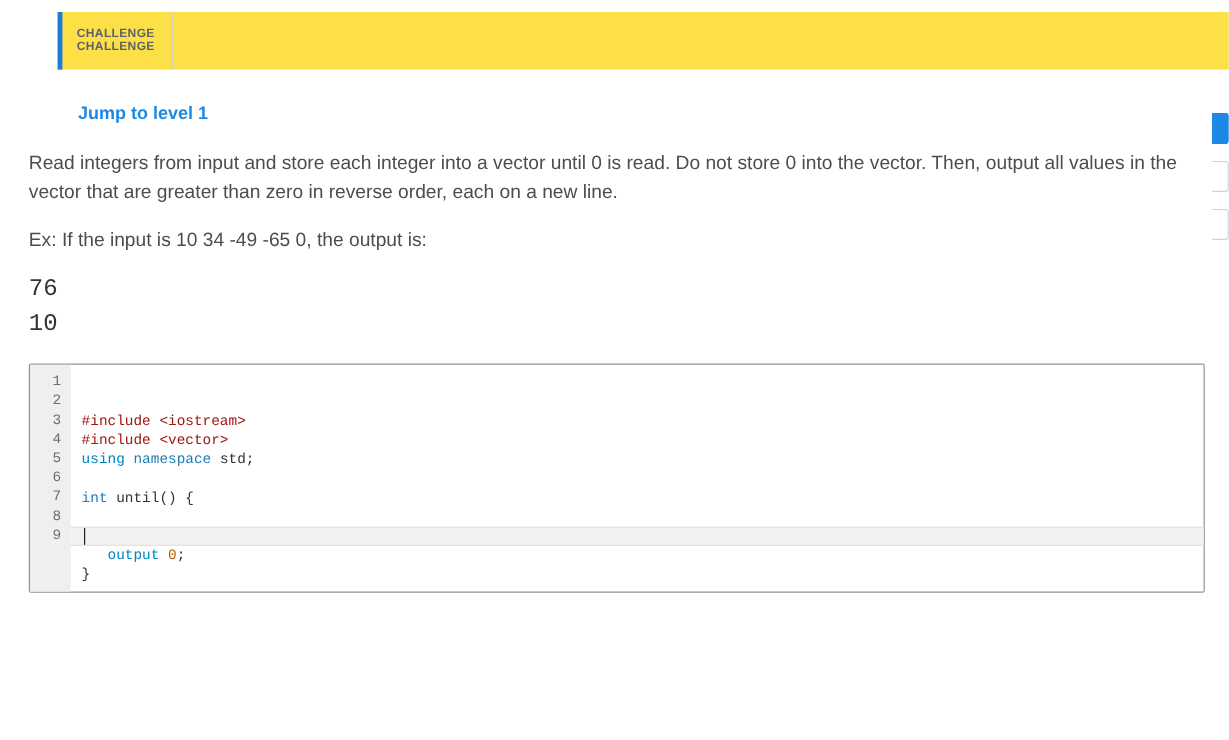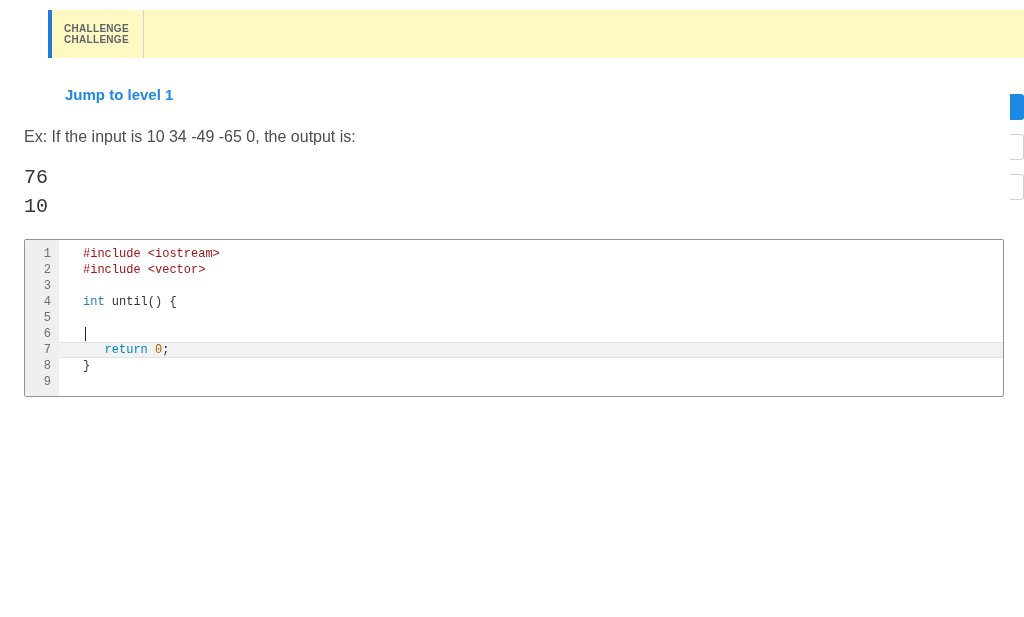--- a/index.html
+++ b/index.html
@@ -1,19 +1,19 @@
 <!DOCTYPE html>
 <html><head>
 <meta charset="utf-8">
 <style>
   * { box-sizing: border-box; margin: 0; padding: 0; }
   html, body { width: 1024px; height: 617px; font-family: Arial, Helvetica, sans-serif; background: #fff; }
   .page { padding: 0 0 0 0; }
   .challenge-header {
-    display: flex; align-items: stretch; background: #fef9c3; height: 48px;
+    display: flex; align-items: stretch; background: #fde047; height: 48px;
     margin: 10px 0 0 48px; border-left: 4px solid #1f7bd6;
   }
   .challenge-header .label-box {
     padding: 8px 14px 8px 12px; border-right: 1px solid #d3d4d5;
     display: flex; flex-direction: column; justify-content: center;
   }
   .challenge-header .label1 { font-size: 10px; font-weight: 700; color: #5d6367; letter-spacing: .3px; }
   .challenge-header .label2 { font-size: 10px; font-weight: 700; color: #5d6367; letter-spacing: .3px; }
   .challenge-header .title { display:flex; align-items:center; padding: 0 16px; color:#4a4e52; font-size: 16px; }
   .jump-link { display:block; margin: 28px 0 0 65px; color:#1e88e5; font-weight:700; font-size:15px; cursor:pointer; }
@@ -27,22 +27,22 @@
     background: #fff; position: relative;
   }
   .code-area { display:flex; }
   .gutter {
     background: #efefef; text-align: right; padding: 6px 8px 6px 6px;
     font-family: Consolas, "Courier New", monospace; font-size: 12px; color:#6a6f74;
     user-select: none; min-width: 34px;
   }
   .gutter div { height: 16px; line-height:16px; }
   .code {
-    padding: 6px 24px; font-family: Consolas, "Courier New", monospace; font-size: 12px;
-    color:#333; flex: 1; position: relative;
+    padding: 6px 9px; font-family: Consolas, "Courier New", monospace; font-size: 12px;
+    color:#333; flex: 1; position: relative; margin-top: 33px;
   }
   .code .line { height:16px; line-height:16px; white-space: pre; }
   .hl-line { position:absolute; left:0; right:0; height:16px; background:#f2f2f2; border-top:1px solid #e2e2e2; border-bottom:1px solid #e2e2e2; z-index:0; }
   .code .line span.pp { color:#a31515; }
   .code .line span.kw { color:#0086c2; }
   .code .line span.tp { color:#1e7fb8; }
   .code .line span.id { color:#333; }
   .code .line span.num { color:#b55f00; }
   .code .line span.punc { color:#333; }
   .cursor-bar { display:inline-block; width:1px; height:14px; background:#222; vertical-align:middle; margin-left:2px; }
@@ -57,20 +57,21 @@
   <div class="challenge-header">
     <div class="label-box">
       <div class="label1">CHALLENGE</div>
       <div class="label2">CHALLENGE</div>
     </div>
   </div>
 
   <a class="jump-link">Jump to level 1</a>
 
   <div class="instr">
+    <p>Read integers from input and store each integer into a vector until 0 is read. Do not store 0 into the vector. Then, output all values in the vector that are greater than zero in reverse order, each on a new line.</p>
     <p class="ex">Ex: If the input is 10 34 -49 -65 0, the output is:</p>
   </div>
 
   <div class="output-block">
     <pre><span>76</span>
 <span>10</span></pre>
   </div>
 
   <div class="editor">
     <div class="code-area">
@@ -82,25 +83,26 @@
         <div>5</div>
         <div>6</div>
         <div>7</div>
         <div>8</div>
         <div>9</div>
       </div>
       <div class="code">
         <div class="hl-line" style="top:102px;"></div>
         <div class="line" style="position:relative;z-index:1;"><span class="pp">#include </span><span class="pp">&lt;iostream&gt;</span></div>
         <div class="line" style="position:relative;z-index:1;"><span class="pp">#include </span><span class="pp">&lt;vector&gt;</span></div>
+        <div class="line" style="position:relative;z-index:1;"><span class="kw">using</span><span class="tp"> namespace</span><span class="id"> std</span><span class="punc">;</span></div>
         <div class="line" style="position:relative;z-index:1;"></div>
         <div class="line" style="position:relative;z-index:1;"><span class="tp">int</span><span class="id"> until</span><span class="punc">() {</span></div>
         <div class="line" style="position:relative;z-index:1;"></div>
         <div class="line" style="position:relative;z-index:1;"><span class="cursor-bar"></span></div>
-        <div class="line" style="position:relative;z-index:1;"><span class="kw">   return </span><span class="num">0</span><span class="punc">;</span></div>
+        <div class="line" style="position:relative;z-index:1;"><span class="kw">   output </span><span class="num">0</span><span class="punc">;</span></div>
         <div class="line" style="position:relative;z-index:1;"><span class="punc">}</span></div>
       </div>
     </div>
   </div>
 
   <div class="right-rail">
     <div class="rail-btn blue"></div>
     <div class="rail-btn"></div>
     <div class="rail-btn"></div>
   </div>

